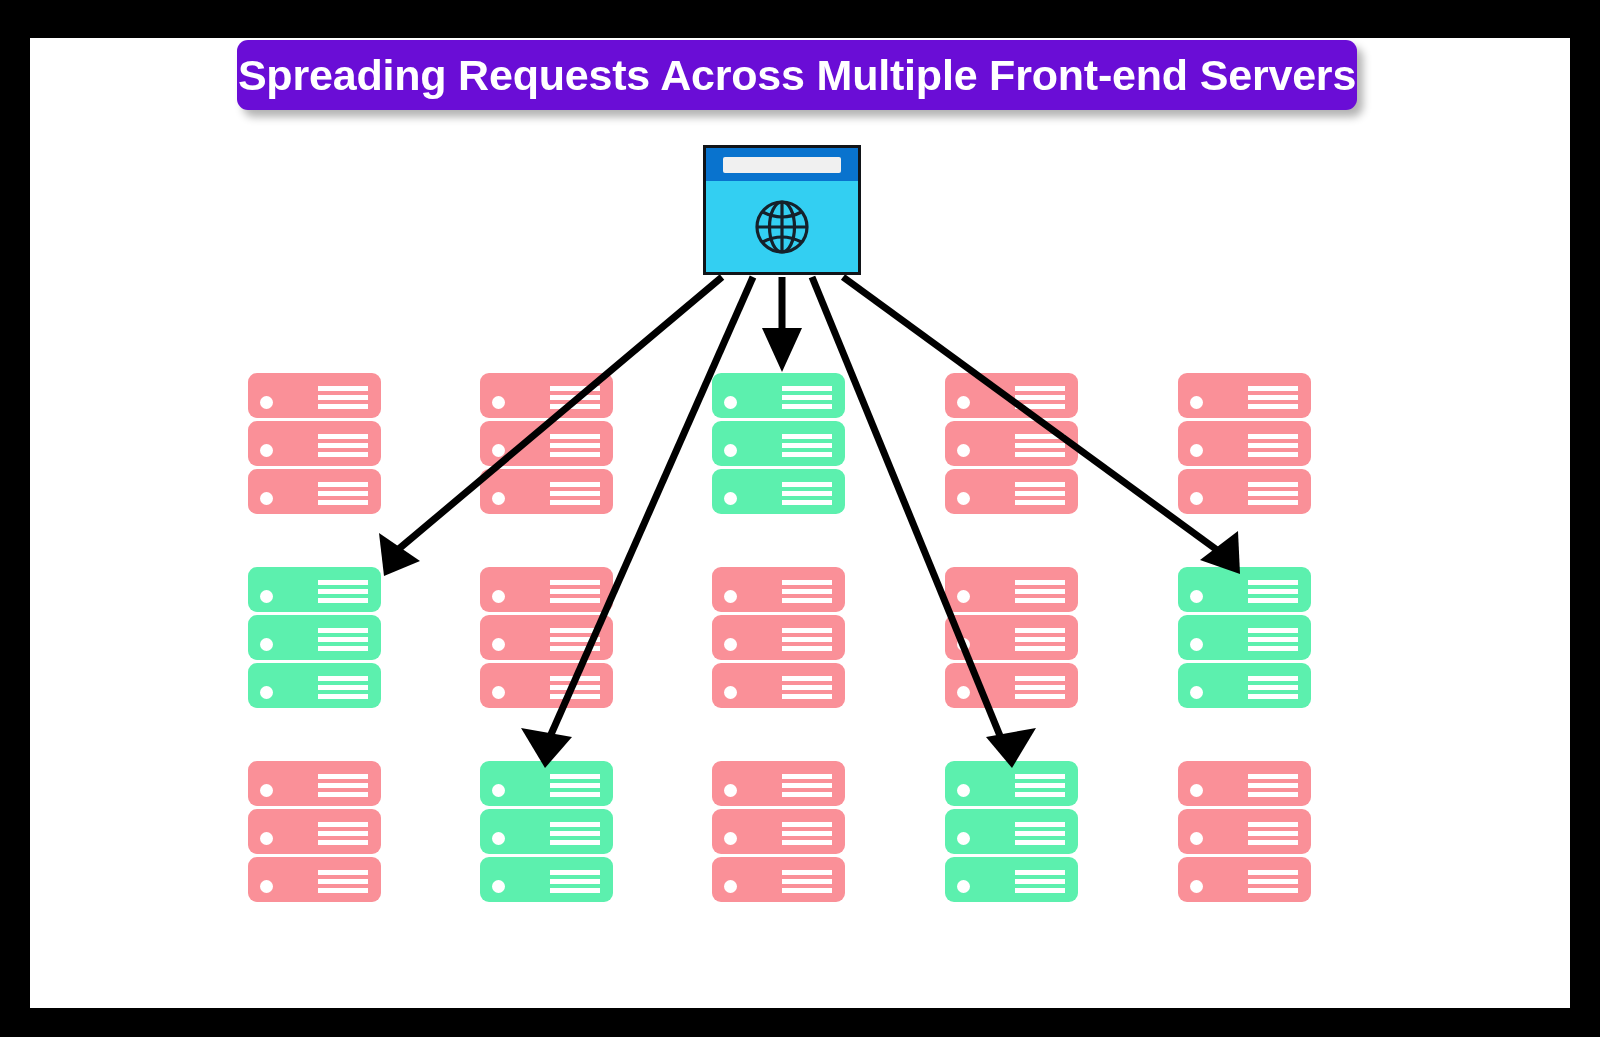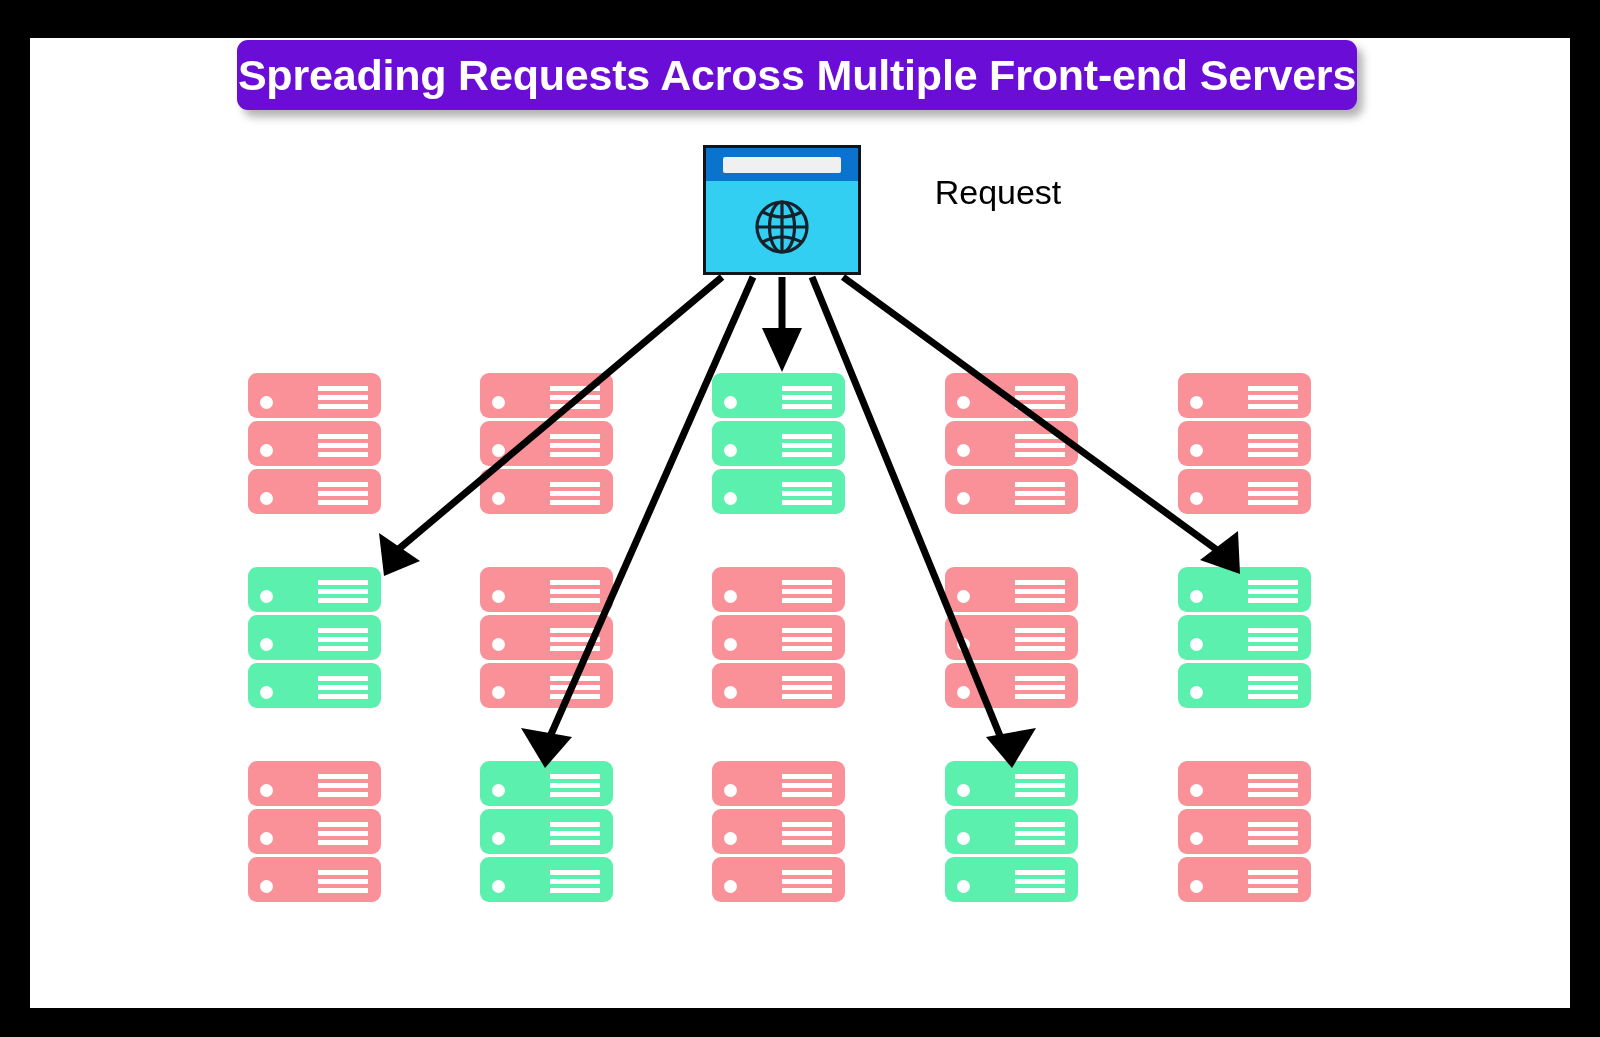--- a/index.html
+++ b/index.html
@@ -186,21 +186,20 @@
           <line x1="6" y1="31" x2="56" y2="31"></line>
           <path d="M11.5 16 Q31 26 50.5 16"></path>
           <path d="M11.5 46 Q31 36 50.5 46"></path>
           <line x1="31" y1="6" x2="31" y2="56"></line>
         </g>
       </svg>
     </div>
   </div>
 
   <div id="put-label">
-    <div>Request</div>
   </div>
 
   <svg id="arrows" viewBox="0 0 1600 1037">
     <g stroke="#000000" stroke-width="7" fill="none" stroke-linecap="butt">
       <line x1="722" y1="277" x2="388" y2="558"></line>
       <line x1="753" y1="277" x2="545" y2="748"></line>
       <line x1="782" y1="277" x2="782" y2="348"></line>
       <line x1="812" y1="277" x2="1005" y2="748"></line>
       <line x1="843" y1="277" x2="1228" y2="558"></line>
     </g>

